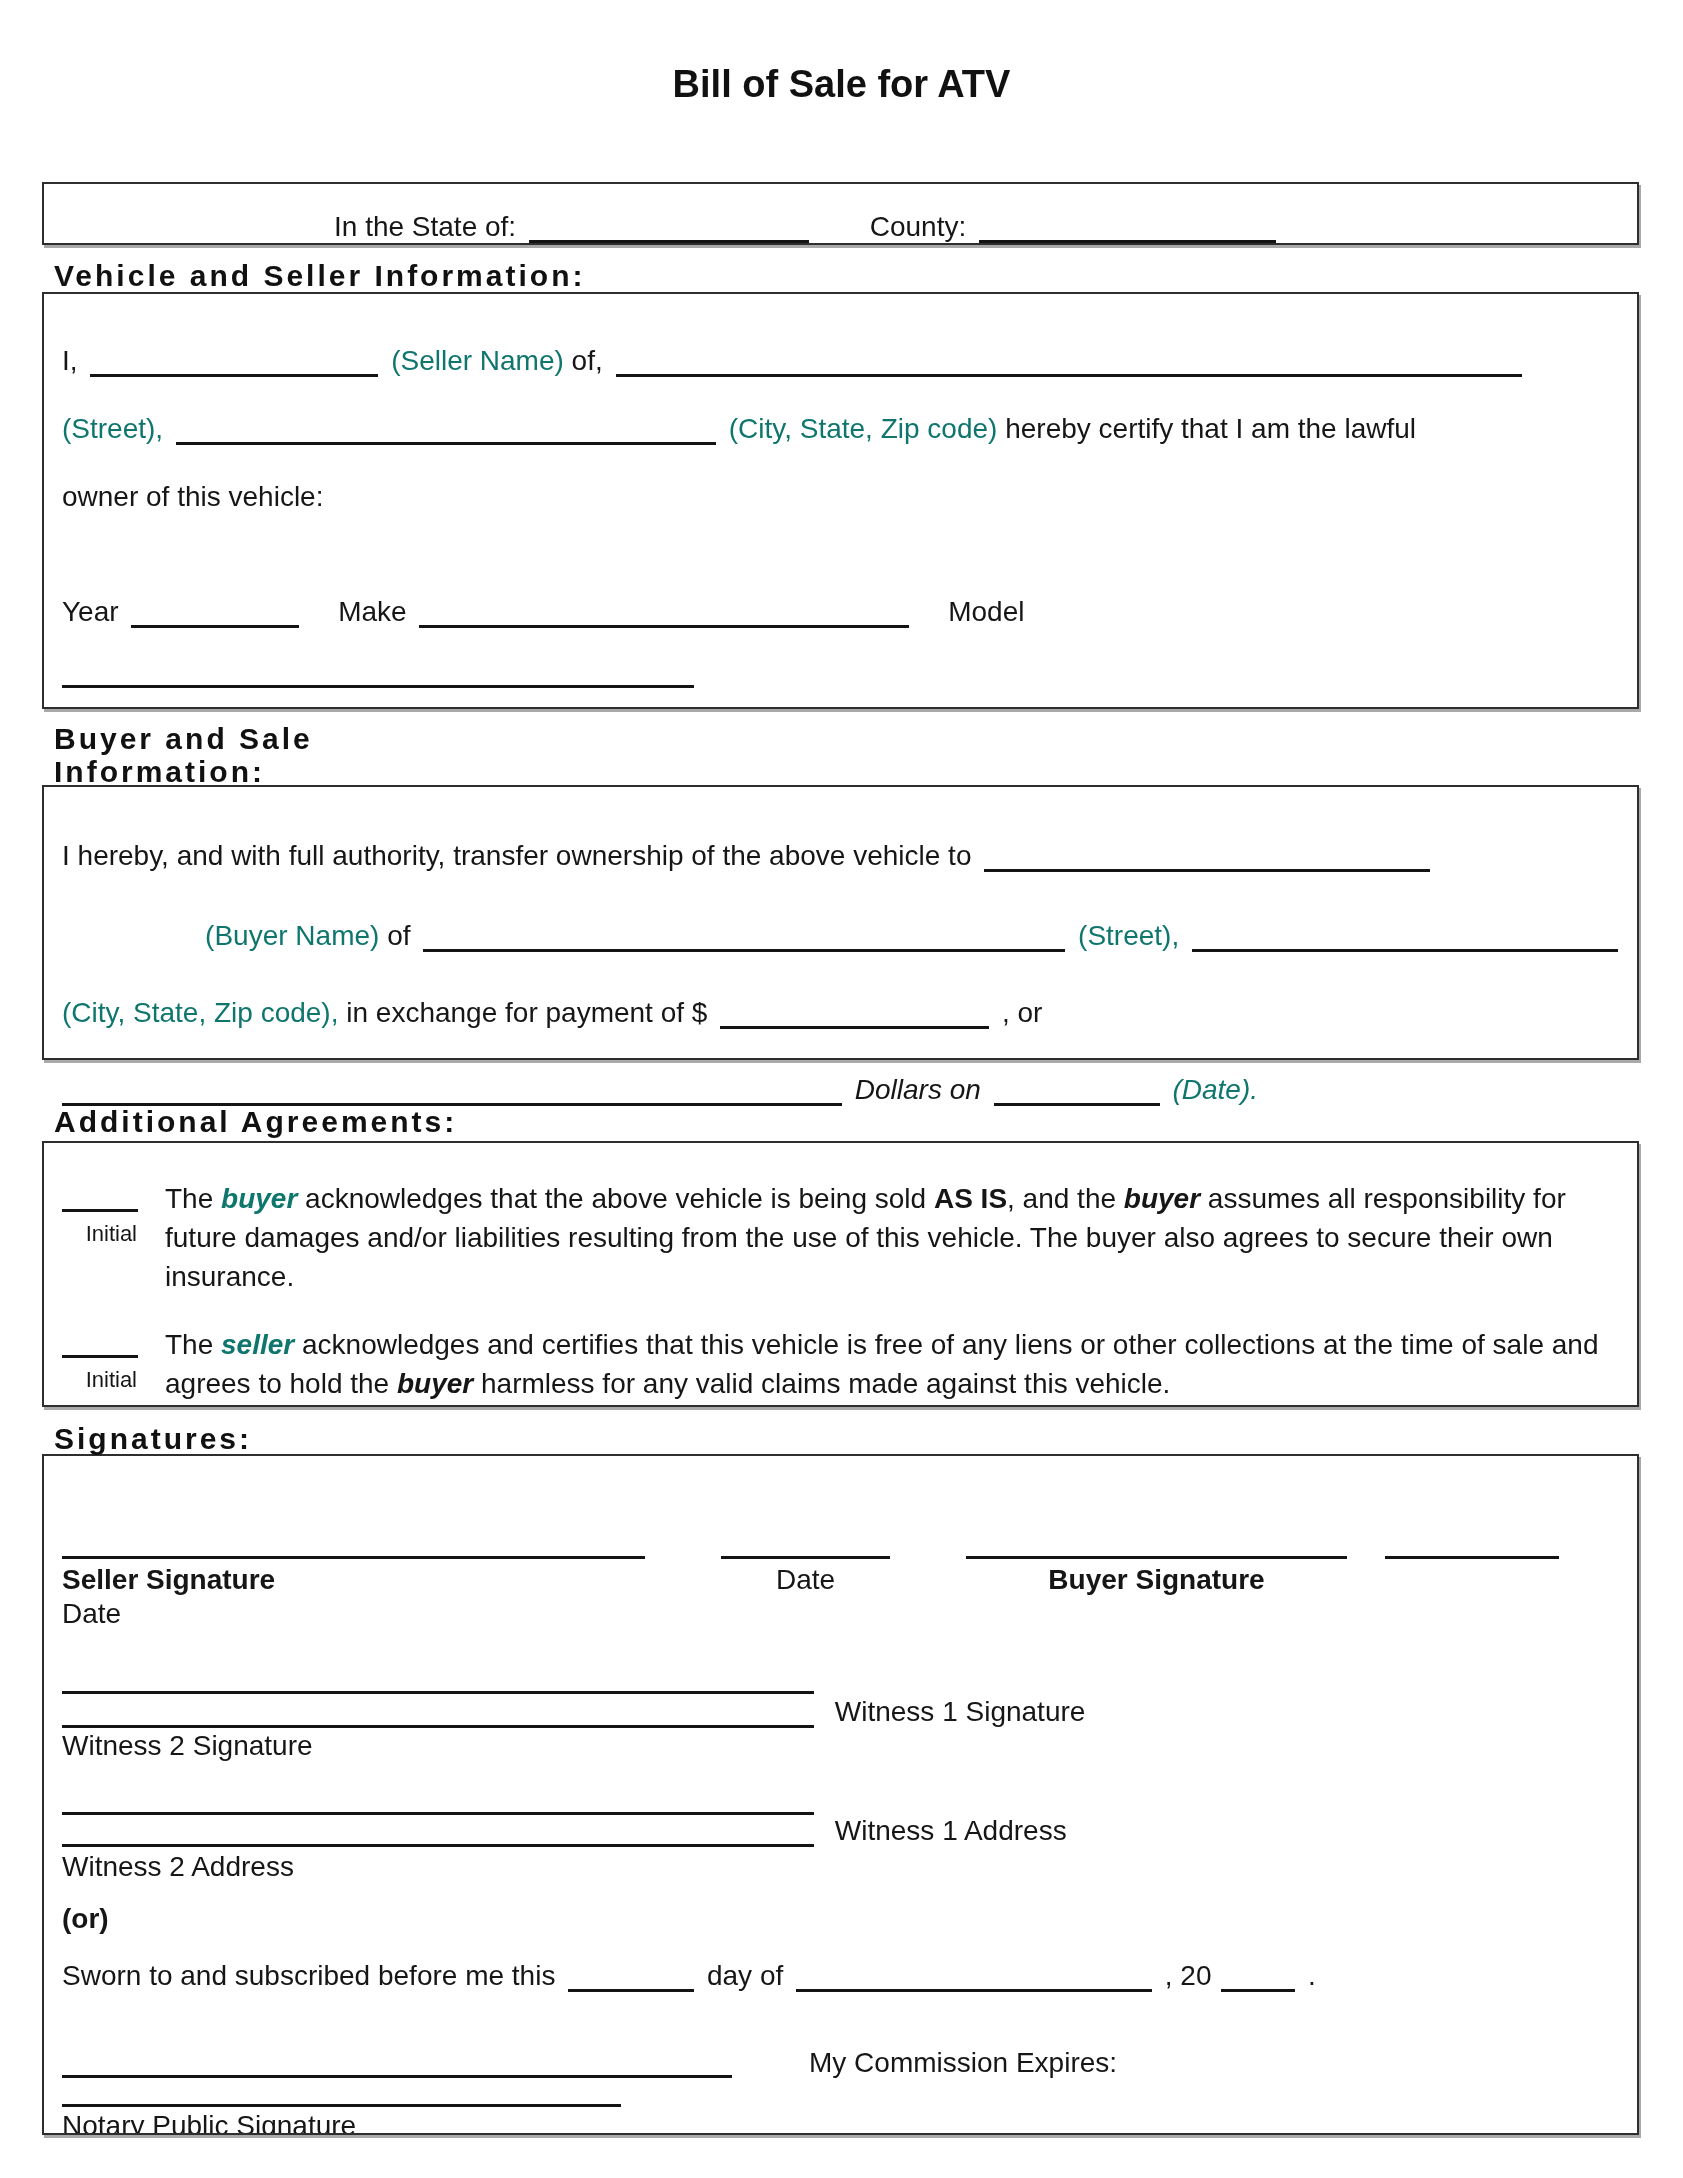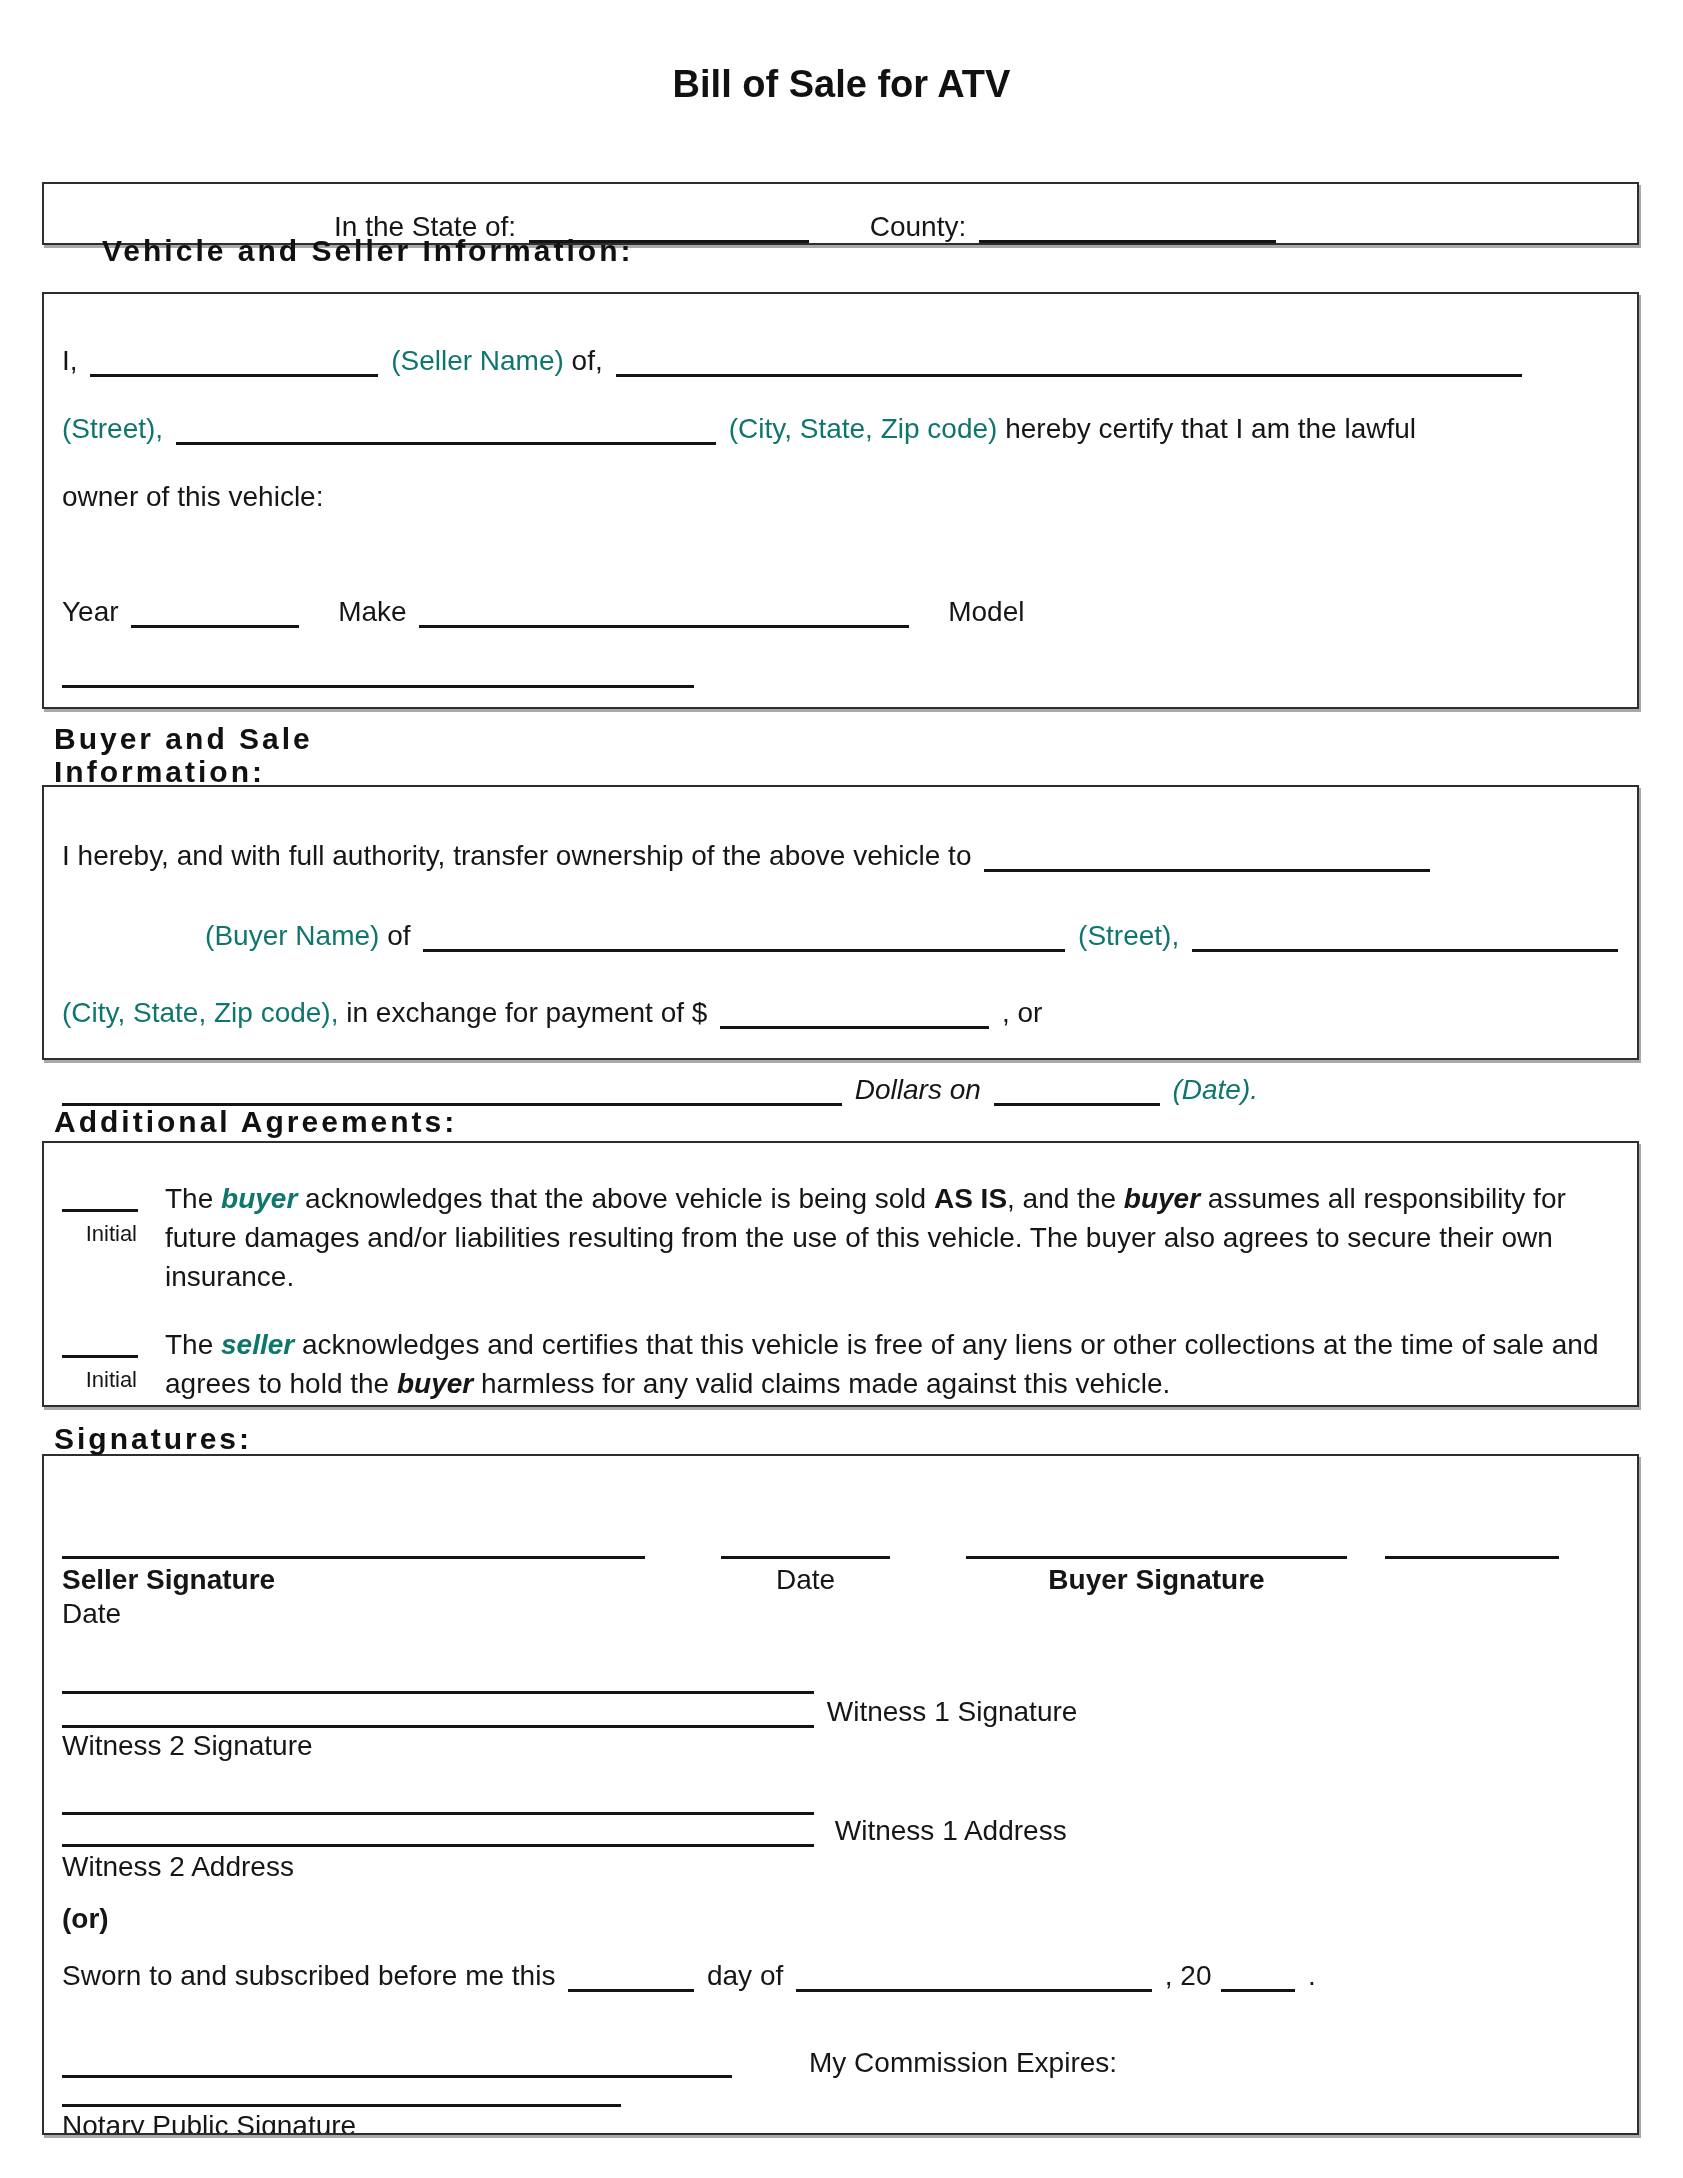--- a/index.html
+++ b/index.html
@@ -23,21 +23,21 @@
   #box-state   { top:182px; height:63px; }
   #box-vehicle { top:292px; height:417px; }
   #box-buyer   { top:785px; height:275px;padding-left:44px; }
   #box-agree   { top:1141px; height:266px; overflow:hidden; }
   #box-sign    { top:1454px; height:681px; overflow:hidden; }
   .sec-head {
     position:absolute; left:54px; z-index:5;
     font-weight:bold; font-size:30px; letter-spacing:3px; color:#111;
     line-height:33px; white-space:pre;
   }
-  #head-vehicle { top:234px;margin-left:48px; }
+  #head-vehicle { top:259px; }
   #head-buyer   { top:722px; }
   #head-agree   { top:1105px; }
   #head-sign    { top:1422px; }
   .row {
     position:absolute; left:18px; right:14px;
     white-space:nowrap; line-height:34px;
   }
   .blank {
     display:inline-block; height:28px;
     border-bottom:3px solid #141414;
@@ -181,21 +181,21 @@
     </div>
     <div class="row" style="top:141px;">
       <span>Date</span>
     </div>
 
     <div class="row" style="top:205px;">
       <span class="blank" style="width:752px; margin-left:0;"></span>
     </div>
     <div class="row" style="top:239px;">
       <span class="blank" style="width:752px; margin-left:0;"></span>
-      <span style="">Witness 1 Signature</span>
+      <span style="margin-left:8px;">Witness 1 Signature</span>
     </div>
     <div class="row" style="top:273px;">
       <span>Witness 2 Signature</span>
     </div>
 
     <div class="row" style="top:326px;">
       <span class="blank" style="width:752px; margin-left:0;"></span>
     </div>
     <div class="row" style="top:358px;">
       <span class="blank" style="width:752px; margin-left:0;"></span>

